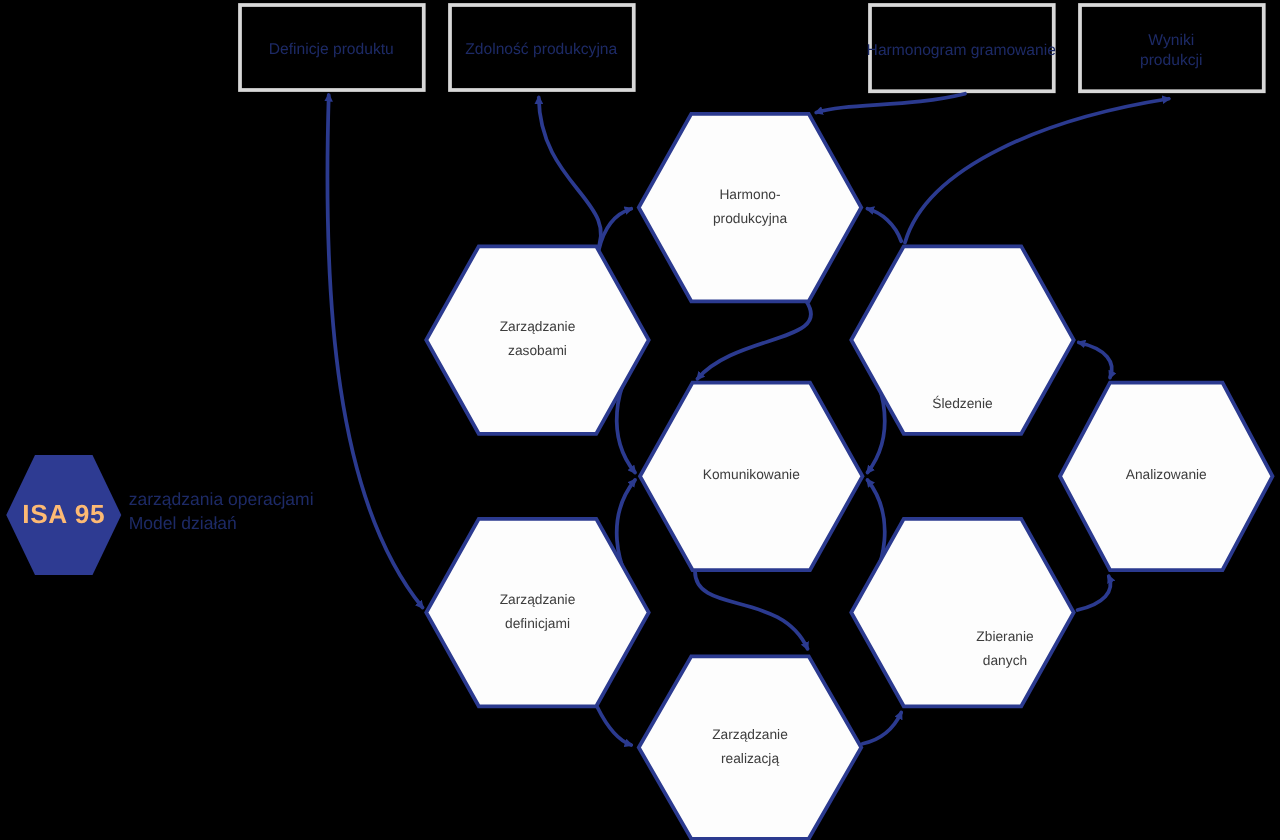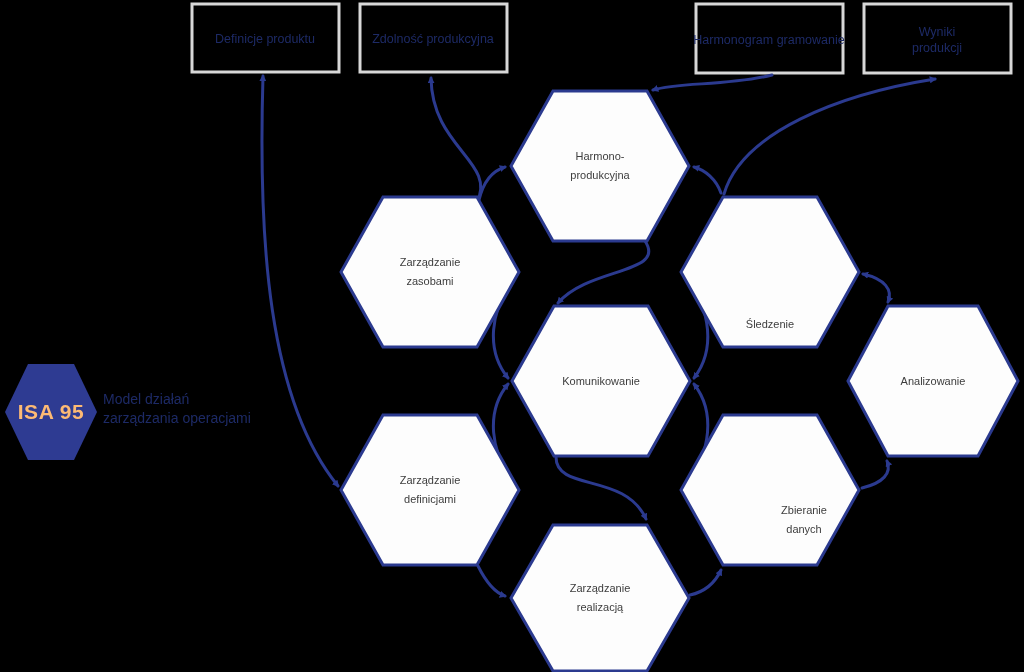--- a/index.html
+++ b/index.html
@@ -92,17 +92,17 @@
     <div>Zbieranie</div>
     <div>danych</div>
   </div>
   <div class="lbl" style="left:600px;top:598px;">
     <div>Zarządzanie</div>
     <div>realizacją</div>
   </div>
 
   <div class="badgelbl" style="left:51px;top:412px;">ISA 95</div>
   <div class="caption">
+    <div>zarządzania operacjami</div>
     <div>Model działań</div>
-    <div>zarządzania operacjami</div>
   </div>
 
 </div>
 
 </body></html>

